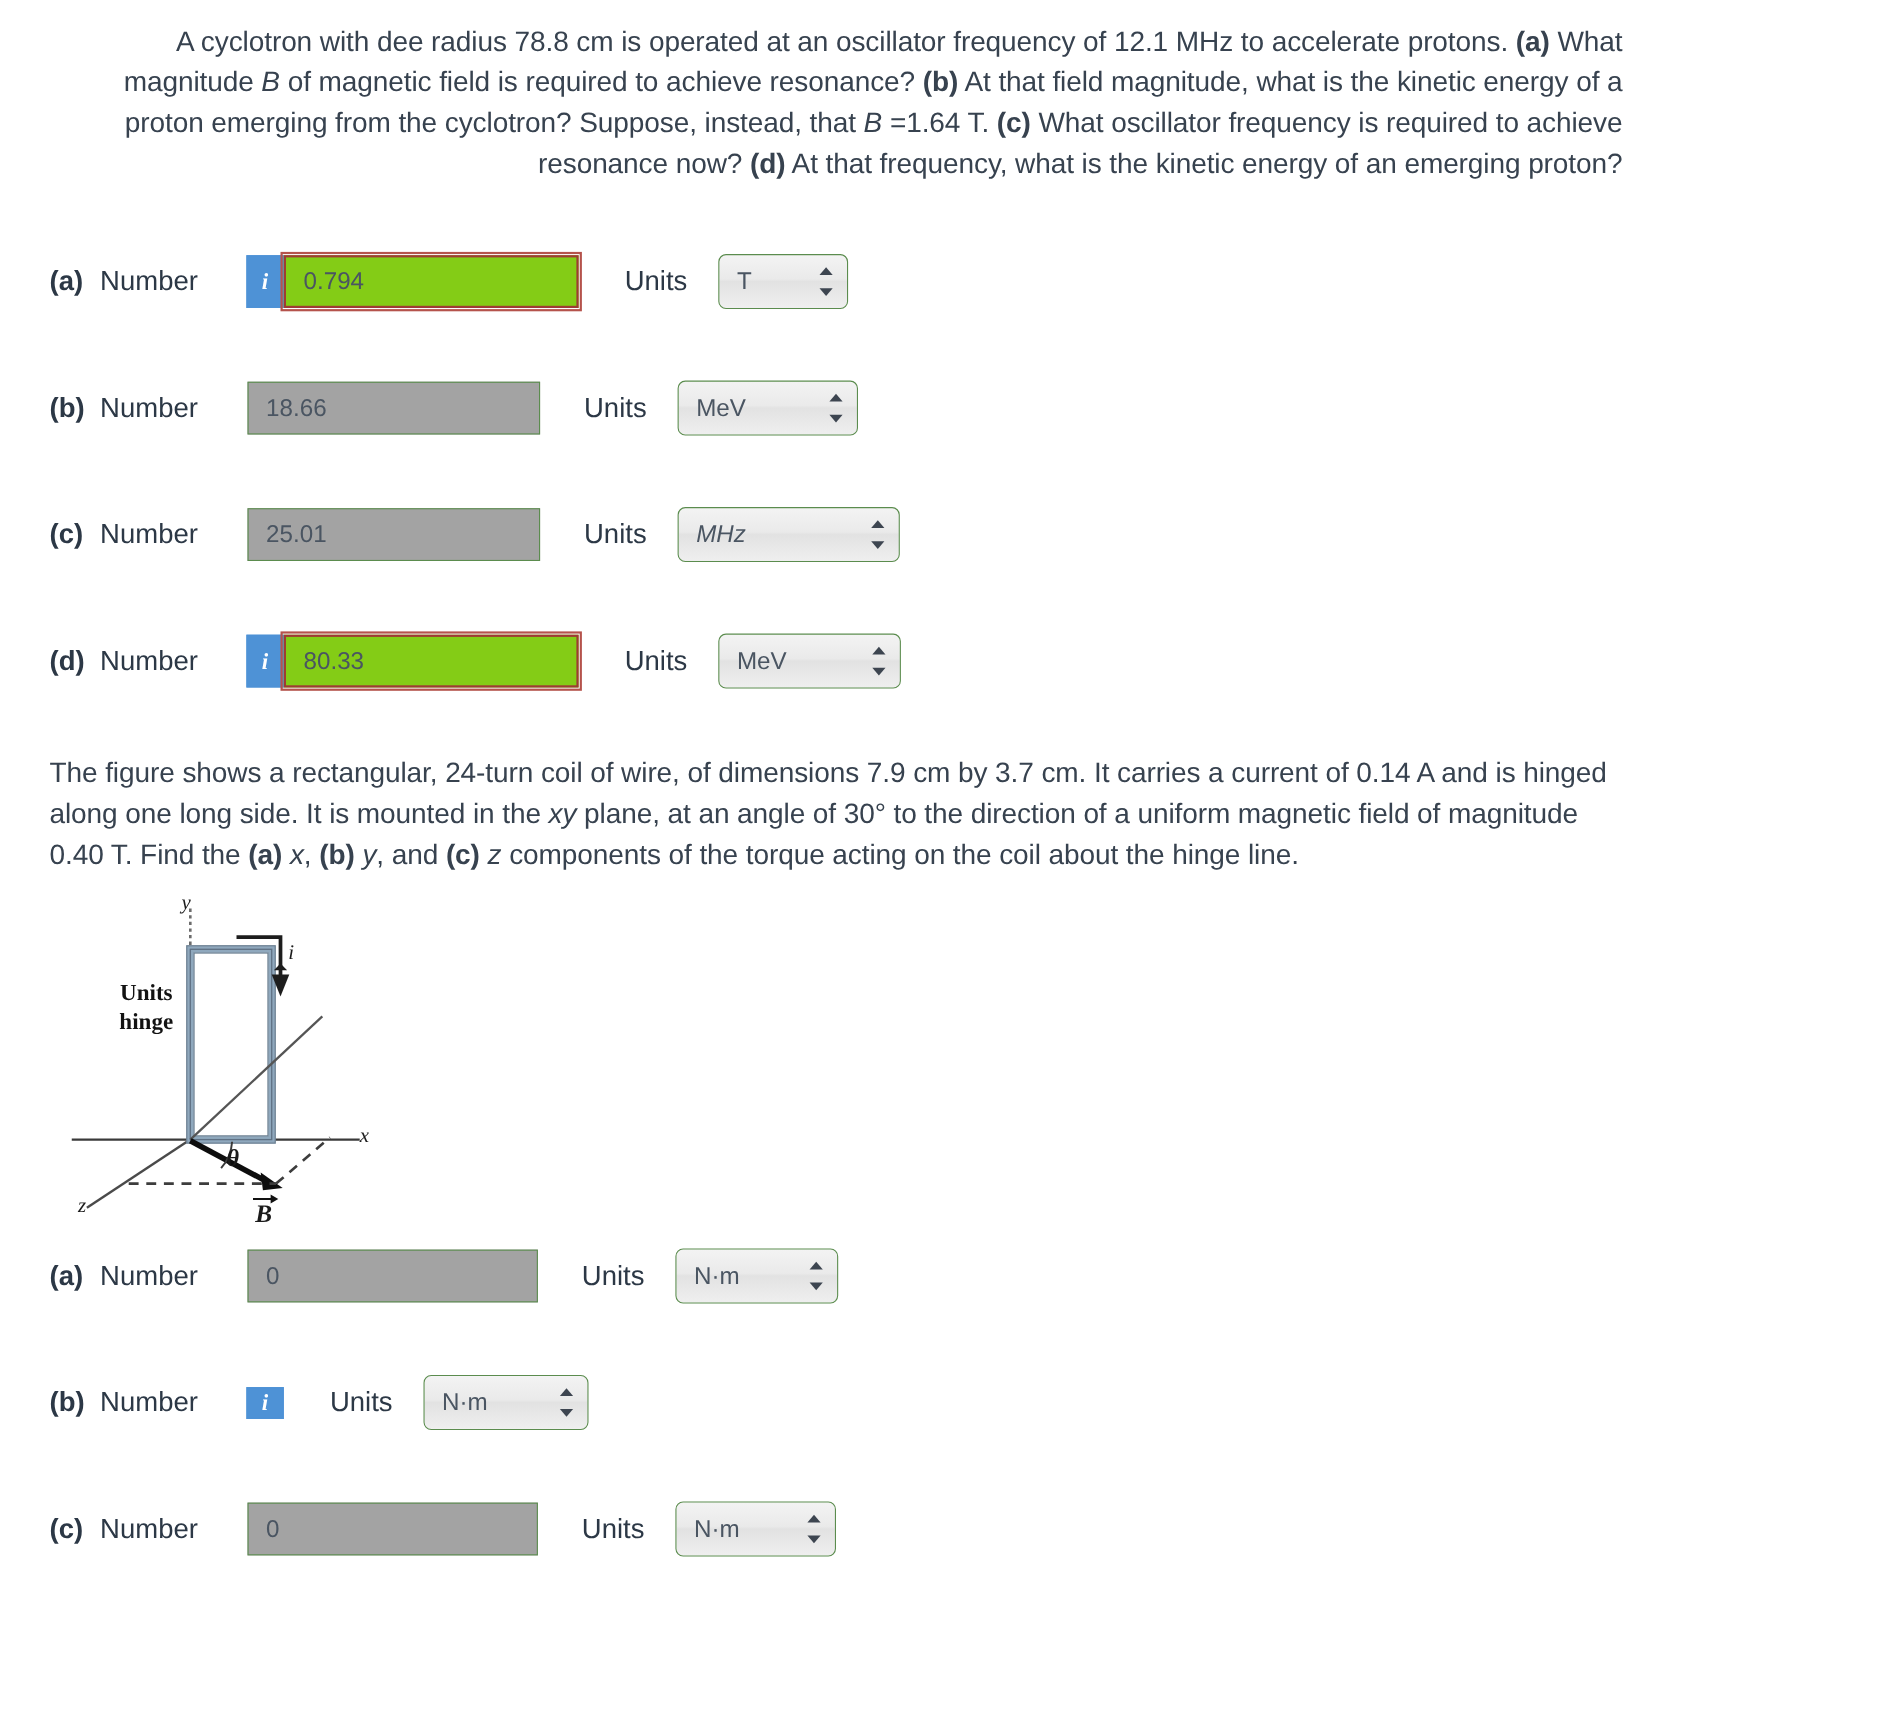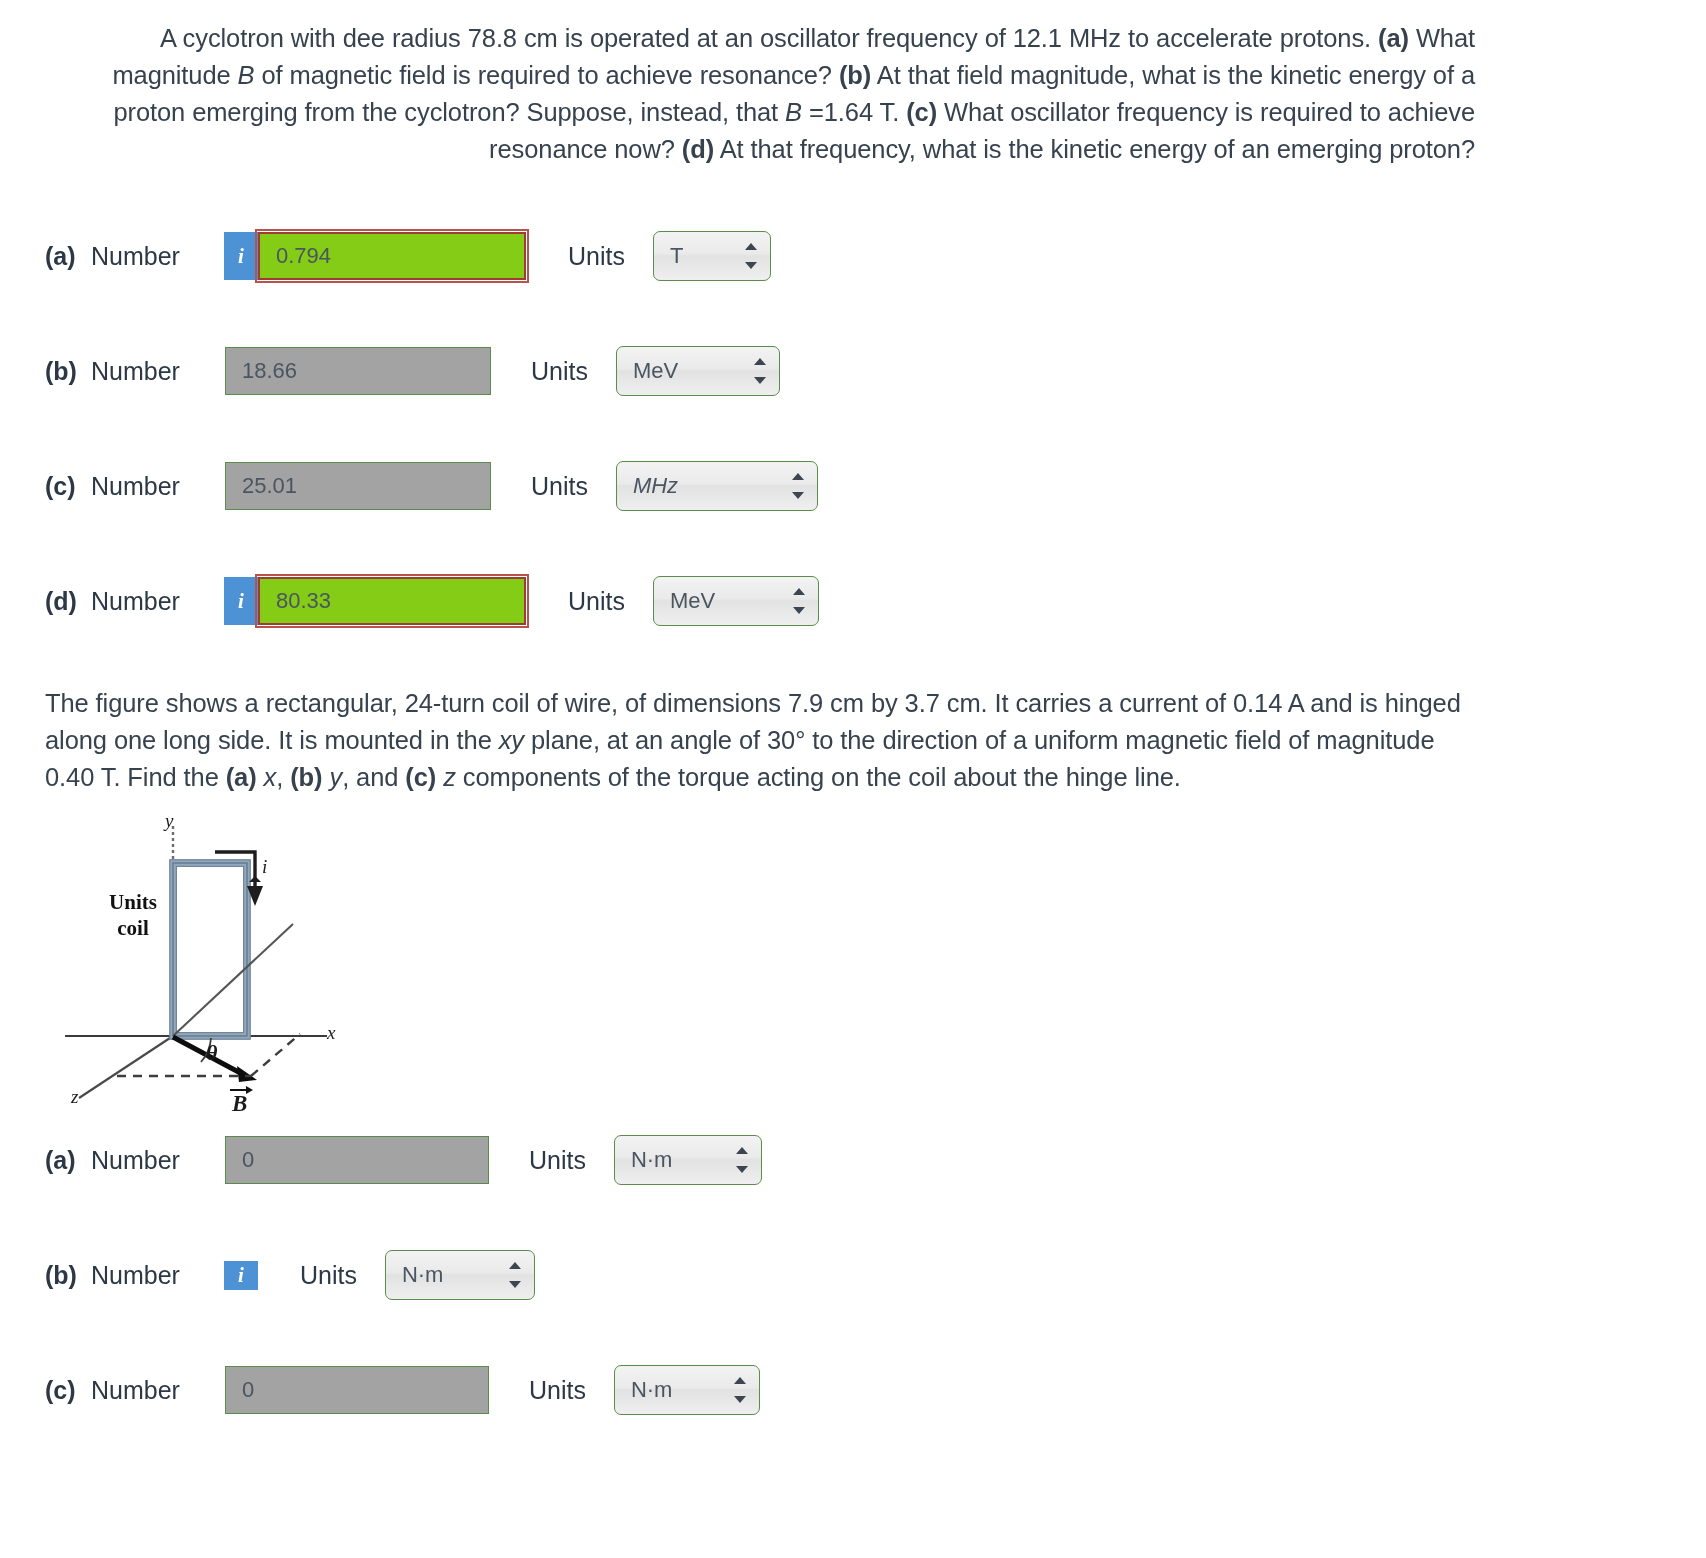--- a/index.html
+++ b/index.html
@@ -277,21 +277,21 @@
         <line x1="186" y1="262" x2="235" y2="220" stroke="#3d3d3d" stroke-width="2.4" stroke-dasharray="9 7"></line>
 
         <path d="M 146 224 A 40 40 0 0 1 136 248" fill="none" stroke="#3a3a3a" stroke-width="1.8"></path>
 
         <line x1="165" y1="276" x2="185" y2="276" stroke="#111111" stroke-width="2"></line>
         <path d="M 188 276 L 181 272 L 181 280 Z" fill="#111111"></path>
       </svg>
 
       <div class="fig-label hinge-txt">
         <span>Units</span><br>
-        <span>coil</span>
+        <span>hinge</span>
       </div>
       <div class="fig-label" style="left:100px; top:-4px; font-size:19px; font-style:italic;">y</div>
       <div class="fig-label" style="left:262px; top:208px; font-size:19px; font-style:italic;">x</div>
       <div class="fig-label" style="left:6px; top:272px; font-size:19px; font-style:italic;">z</div>
       <div class="fig-label" style="left:197px; top:42px; font-size:19px; font-style:italic;">i</div>
       <div class="fig-label" style="left:141px; top:226px; font-size:22px; font-style:italic; font-weight:bold;">θ</div>
       <div class="fig-label" style="left:167px; top:277px; font-size:23px; font-style:italic; font-weight:bold;">B</div>
     </div>
 
     <div style="height:28px"></div>

